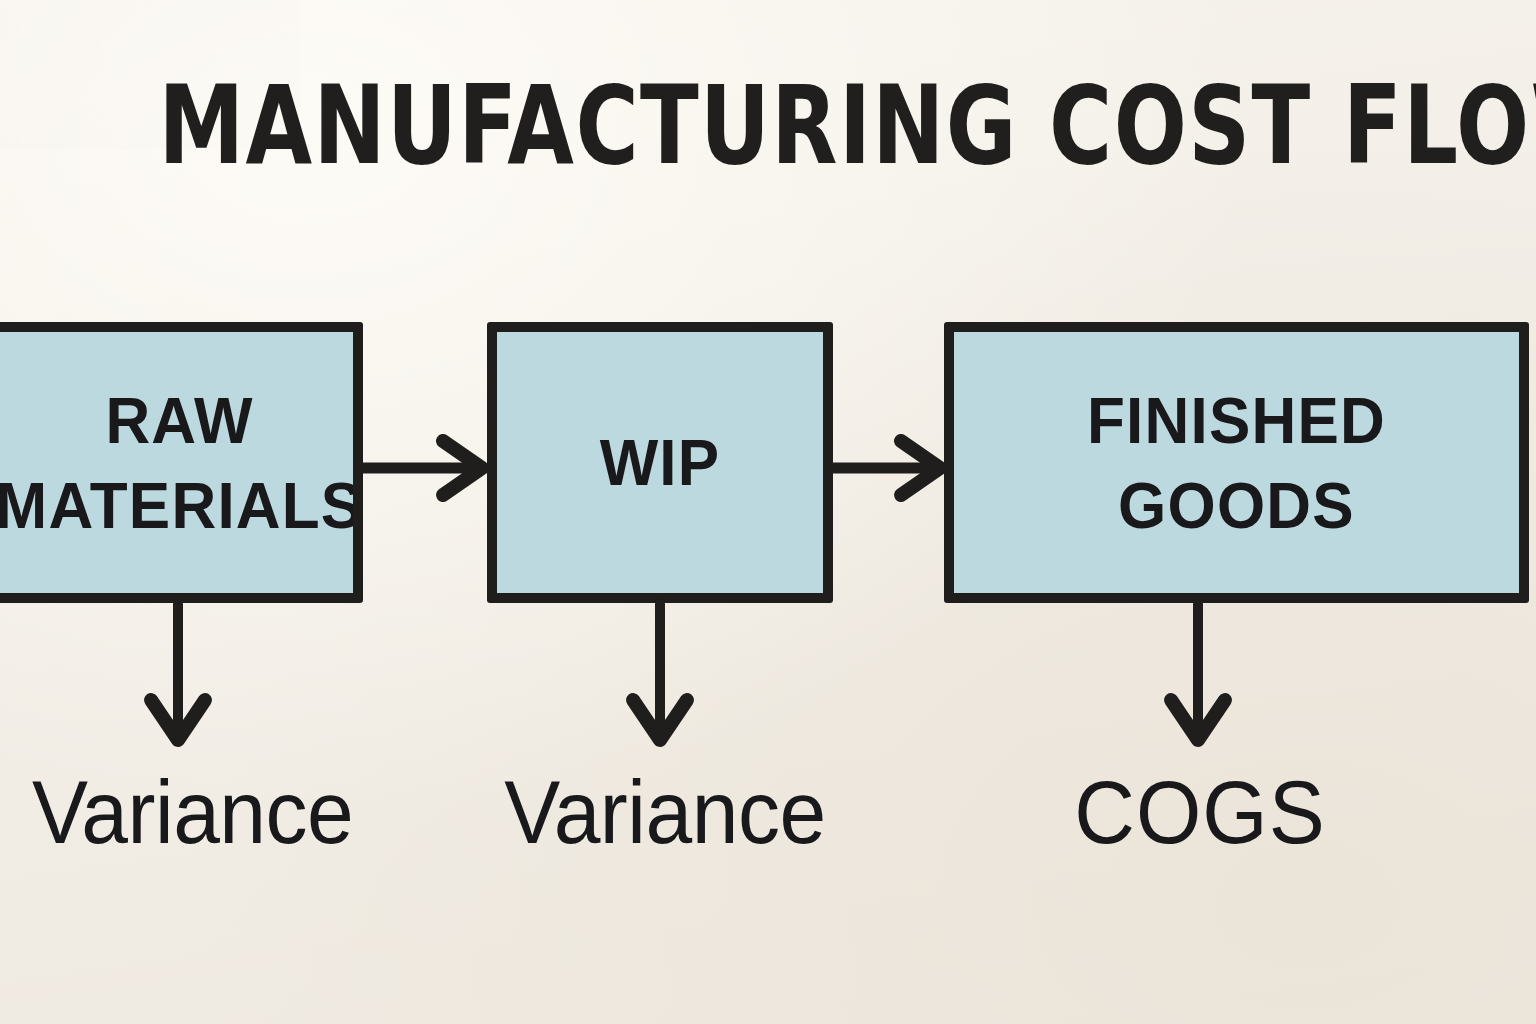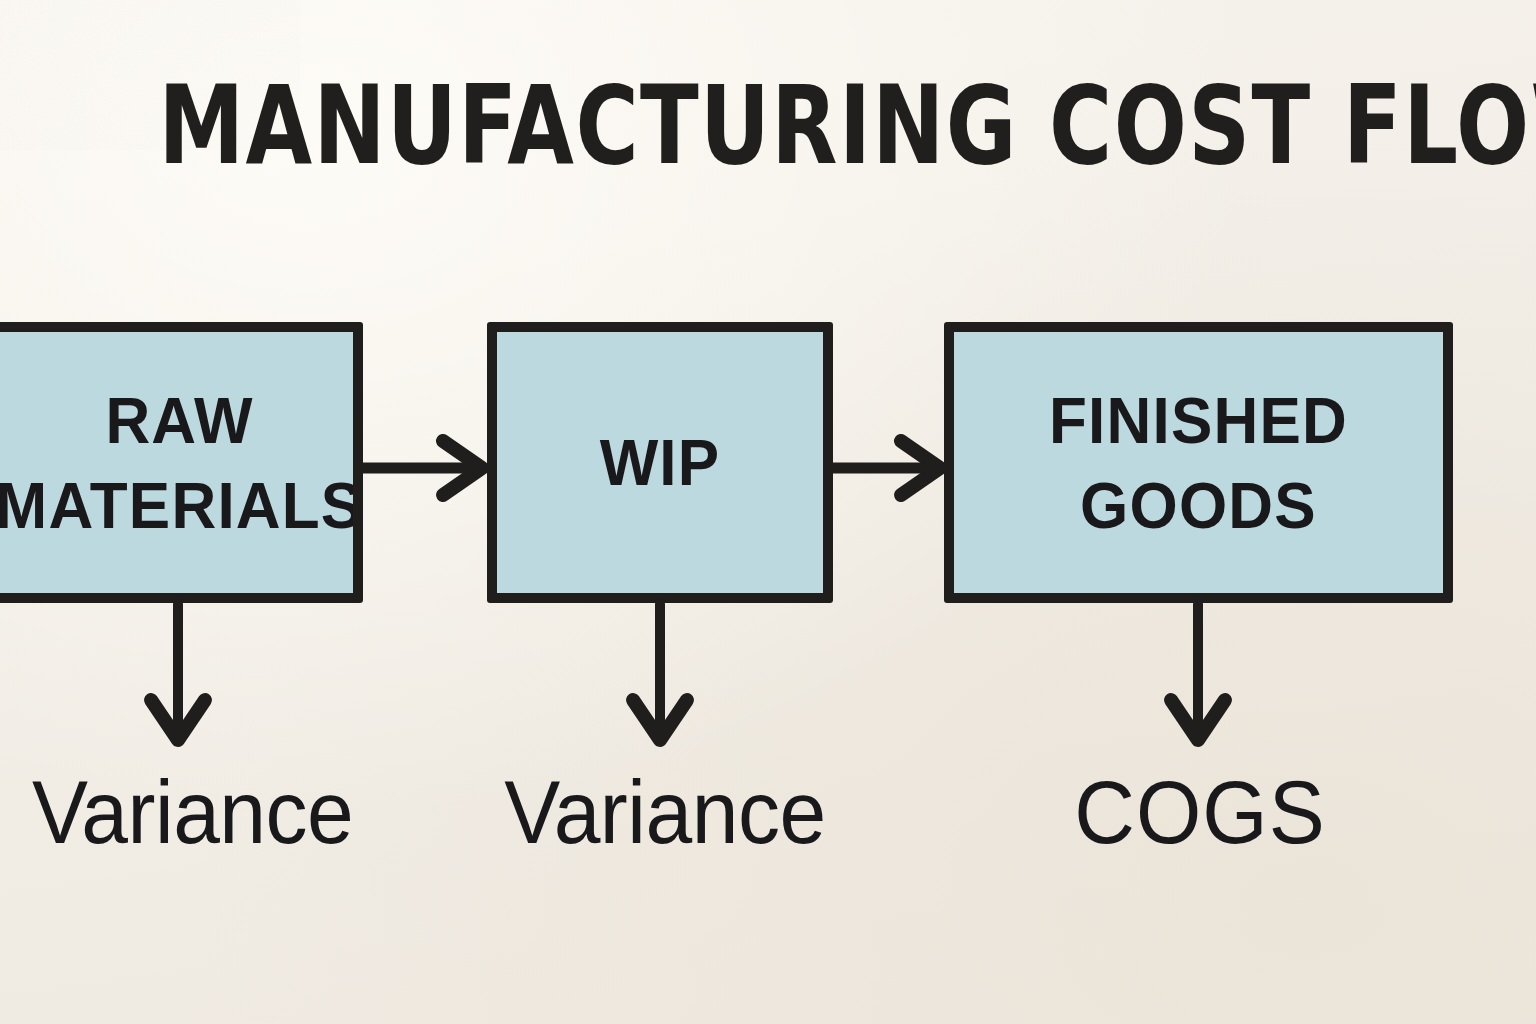--- a/index.html
+++ b/index.html
@@ -81,21 +81,21 @@
   }
   #box-wip {
     left: 487px;
     top: 322px;
     width: 346px;
     height: 281px;
   }
   #box-finished-goods {
     left: 944px;
     top: 322px;
-    width: 509px;
+    width: 585px;
     height: 281px;
   }
   #box-raw-materials .node-label { padding-left: 6px; }
 
   
   #connectors {
     position: absolute;
     left: 0;
     top: 0;
     width: 1536px;

